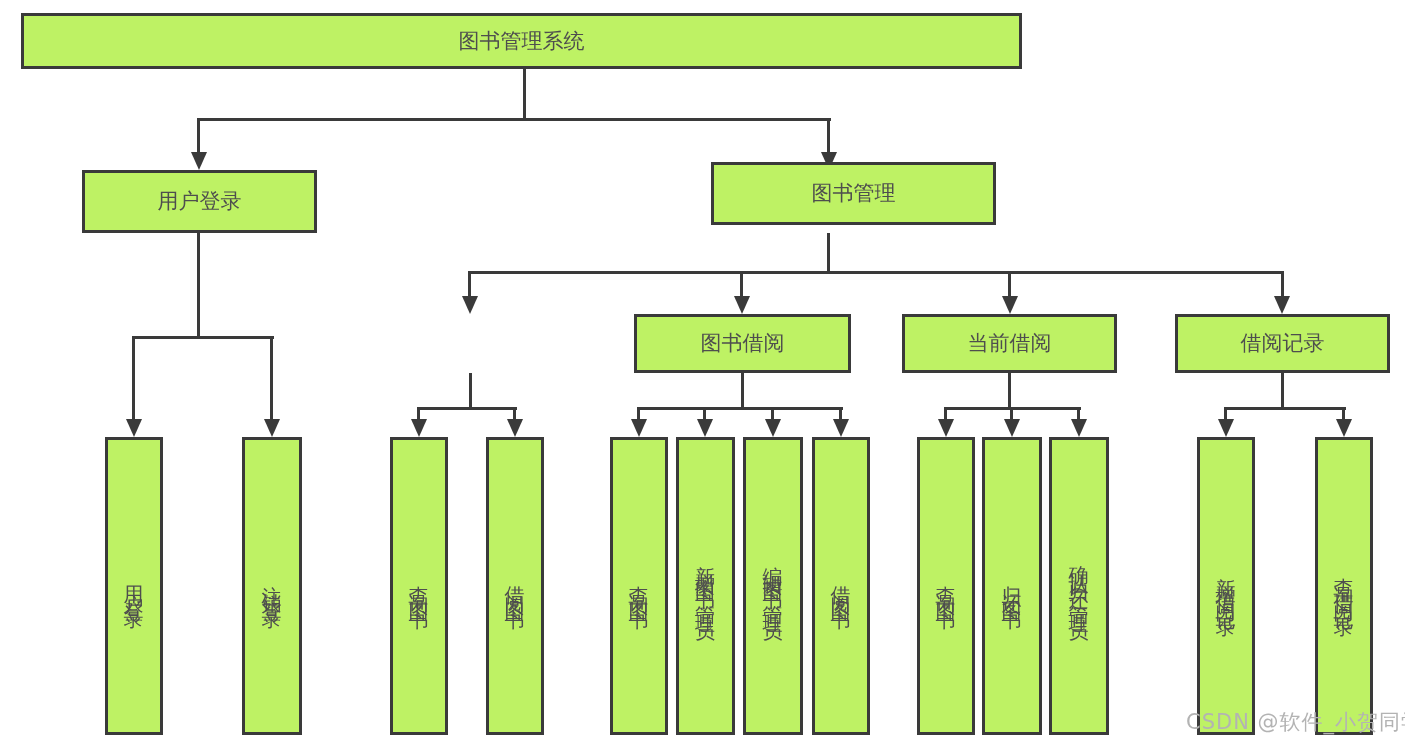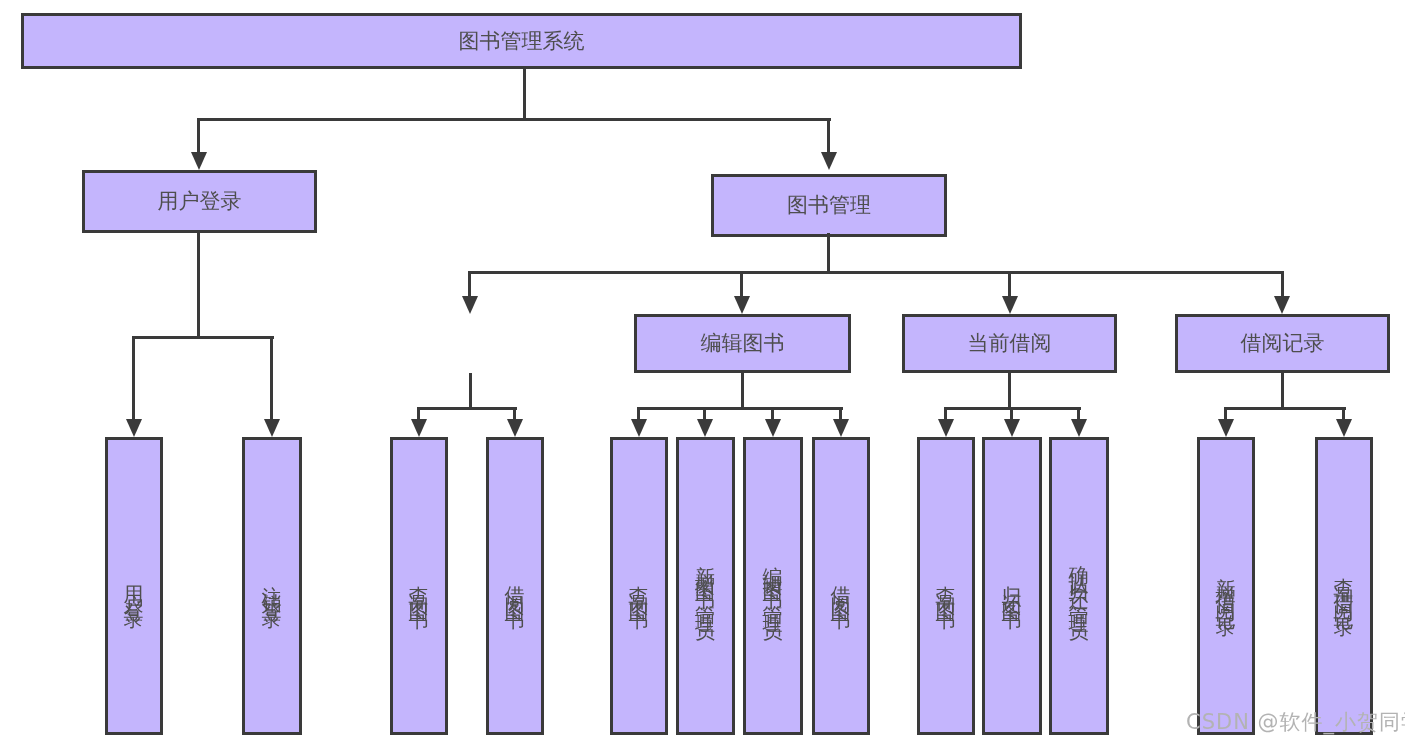--- a/index.html
+++ b/index.html
@@ -12,21 +12,21 @@
     position:relative;
     width:1405px;height:747px;
     background:var(--bg);
     overflow:hidden;
     font-family:"DejaVu Sans","Liberation Sans",sans-serif;
   }
   .box{
     position:absolute;
     box-sizing:border-box;
     border:3px solid var(--line);
-    background:#c4b5fd;
+    background:#bef264;
     display:flex;
     align-items:center;
     justify-content:center;
     color:var(--text);
     font-size:21px;
     line-height:1;
     white-space:nowrap;
   }
   .vbox{
     writing-mode:vertical-rl;
@@ -61,41 +61,41 @@
   <div class="box" style="left:21px;top:13px;width:1001px;height:56px">图书管理系统</div>
 
   <div class="vline" style="left:523px;top:69px;height:50px"></div>
   <div class="hline" style="left:198px;top:118px;width:633px"></div>
   <div class="vline" style="left:197px;top:118px;height:38px"></div>
   <div class="vline" style="left:827px;top:118px;height:38px"></div>
   <div class="arrow" style="left:191px;top:152px"></div>
   <div class="arrow" style="left:821px;top:152px"></div>
 
   <div class="box" style="left:82px;top:170px;width:235px;height:63px">用户登录</div>
-  <div class="box" style="left:711px;top:174px;width:236px;height:63px">图书管理</div>
+  <div class="box" style="left:711px;top:162px;width:285px;height:63px">图书管理</div>
 
   <div class="vline" style="left:197px;top:233px;height:105px"></div>
   <div class="hline" style="left:132px;top:336px;width:142px"></div>
   <div class="vline" style="left:132px;top:336px;height:88px"></div>
   <div class="vline" style="left:270px;top:336px;height:88px"></div>
   <div class="arrow" style="left:126px;top:419px"></div>
   <div class="arrow" style="left:264px;top:419px"></div>
 
   <div class="vline" style="left:827px;top:233px;height:40px"></div>
   <div class="hline" style="left:468px;top:271px;width:816px"></div>
   <div class="vline" style="left:468px;top:271px;height:28px"></div>
   <div class="vline" style="left:740px;top:271px;height:28px"></div>
   <div class="vline" style="left:1008px;top:271px;height:28px"></div>
   <div class="vline" style="left:1281px;top:271px;height:28px"></div>
   <div class="arrow" style="left:462px;top:296px"></div>
   <div class="arrow" style="left:734px;top:296px"></div>
   <div class="arrow" style="left:1002px;top:296px"></div>
   <div class="arrow" style="left:1274px;top:296px"></div>
 
-  <div class="box" style="left:634px;top:314px;width:217px;height:59px">编辑图书</div>
+  <div class="box" style="left:634px;top:314px;width:217px;height:59px">图书借阅</div>
   <div class="box" style="left:902px;top:314px;width:215px;height:59px">当前借阅</div>
   <div class="box" style="left:1175px;top:314px;width:215px;height:59px">借阅记录</div>
 
   <div class="vline" style="left:469px;top:373px;height:36px"></div>
   <div class="vline" style="left:741px;top:373px;height:36px"></div>
   <div class="vline" style="left:1008px;top:373px;height:36px"></div>
   <div class="vline" style="left:1281px;top:373px;height:36px"></div>
 
   <div class="hline" style="left:417px;top:407px;width:100px"></div>
   <div class="hline" style="left:637px;top:407px;width:206px"></div>

